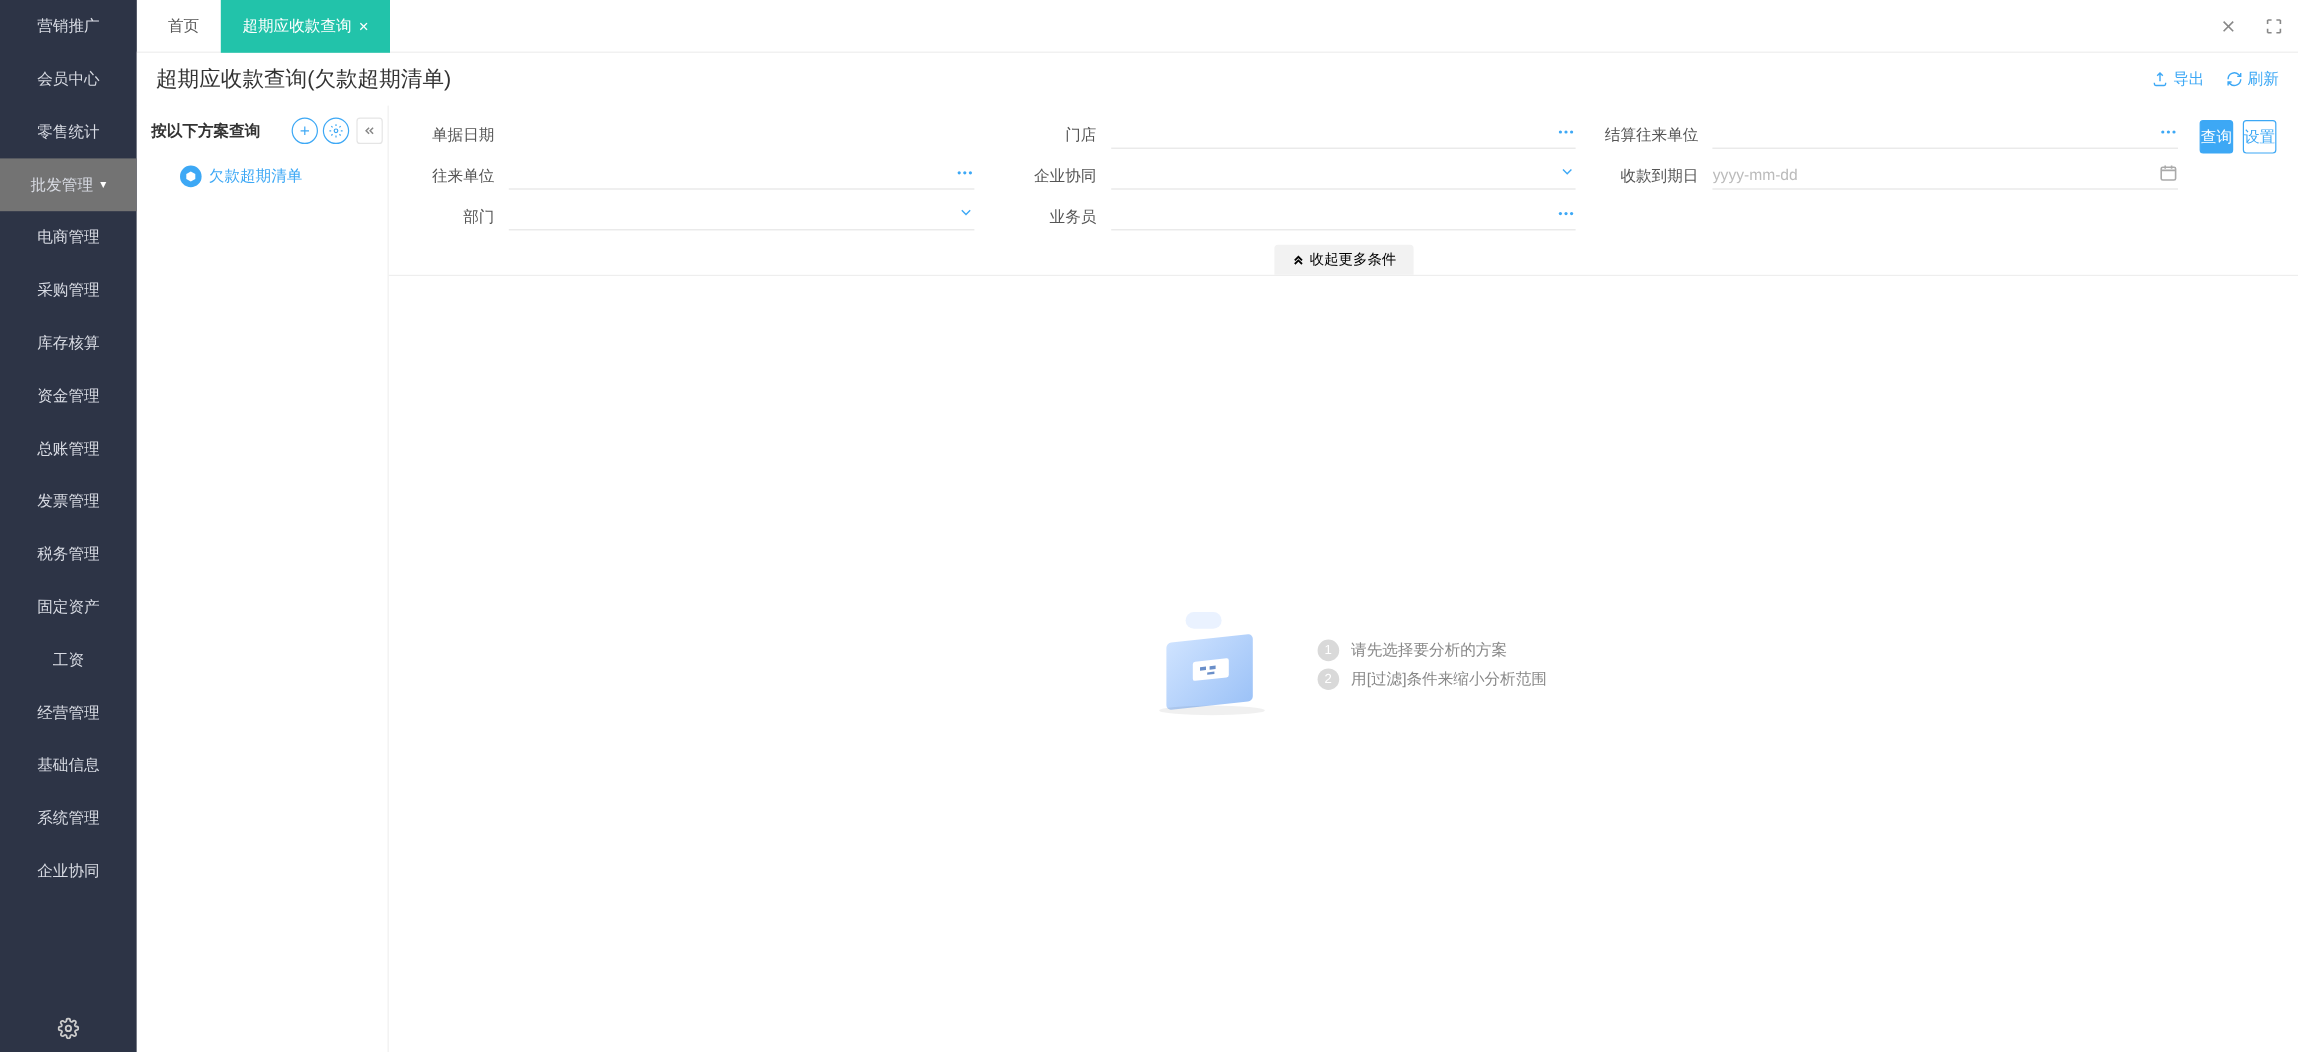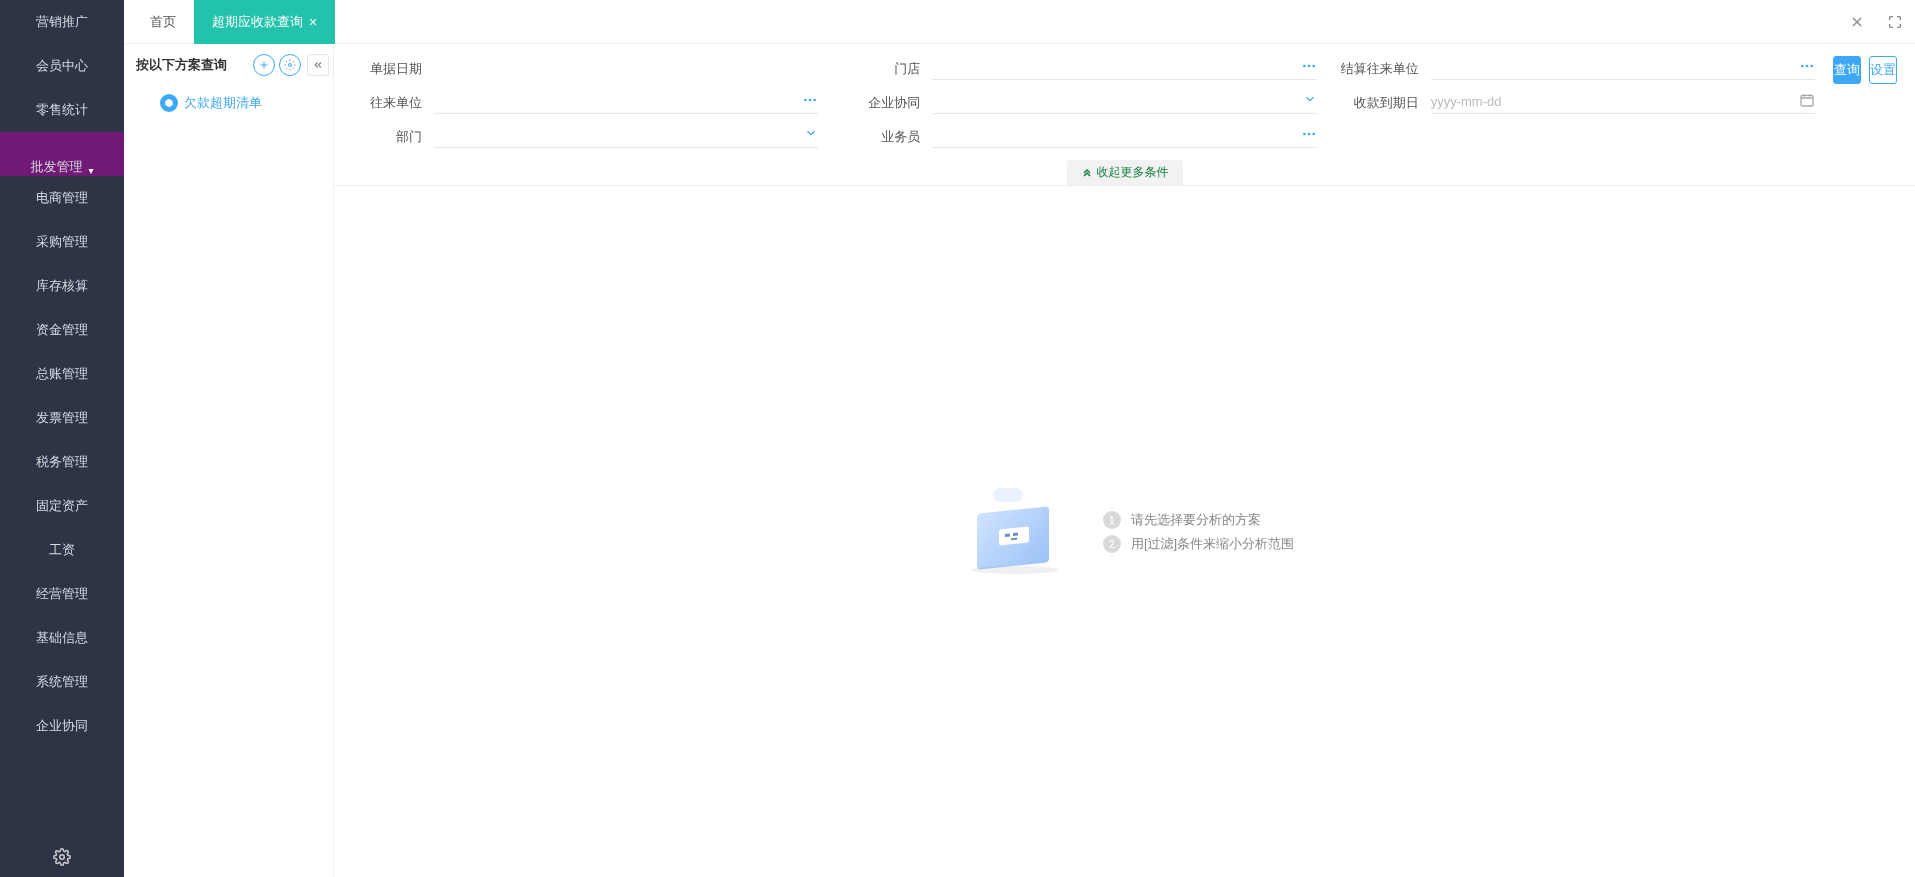--- a/index.html
+++ b/index.html
@@ -1,24 +1,24 @@
 <!DOCTYPE html>
 <html><head>
 <meta charset="utf-8">
 <style>
 * { box-sizing: border-box; margin: 0; padding: 0; }
 body { font-family: -apple-system, "Microsoft YaHei", "PingFang SC", sans-serif; font-size: 13px; color: #333; background: #fff; overflow: hidden; }
 
 .app { display: flex; height: 100vh; width: 100vw; }
 
 
-.sidebar { width: 124px; background: #2d3446; color: #ccc; display: flex; flex-direction: column; flex-shrink: 0; }
+.sidebar { width: 114px; background: #2d3446; color: #ccc; display: flex; flex-direction: column; flex-shrink: 0; }
 .sidebar-items { flex: 1; overflow-y: auto; }
 .side-item { height: 44px; display: flex; align-items: center; justify-content: center; font-size: 13px; color: #d8dbe3; cursor: pointer; position: relative; }
-.side-item.active { background: #701a75; align-items: flex-end; }
+.side-item.active { background: #737373; }
 .side-item .caret { margin-left: 6px; font-size: 10px; color: #fff; }
 .side-gear { height: 40px; display: flex; align-items: center; justify-content: center; color: #ccc; cursor: pointer; }
 
 
 .main { flex: 1; display: flex; flex-direction: column; min-width: 0; }
 
 
 .tabbar { height: 44px; display: flex; align-items: center; border-bottom: 1px solid #eee; padding: 0 8px; position: relative; }
 .tab { height: 44px; padding: 0 18px; display: flex; align-items: center; font-size: 13px; color: #555; cursor: pointer; }
 .tab.active { background: #22c3aa; color: #fff; }
@@ -62,21 +62,21 @@
 .preset { padding:1px 6px; font-size:12px; color:#666; cursor:pointer; border-radius:2px;}
 .preset.active { background:#22c3aa; color:#fff; }
 .date-range { font-size:12px; color:#888; margin-top:4px; padding-left:10px;}
 
 .btn-col { width:72px; display:flex; flex-direction:row; gap:8px; margin-left:18px; flex-shrink:0;}
 .btn { height:28px; border-radius:3px; font-size:13px; cursor:pointer; display:flex; align-items:center; justify-content:center; border:1px solid;}
 .btn.primary { background:#3da8f5; color:#fff; border-color:#3da8f5;}
 .btn.secondary { background:#fff; color:#3da8f5; border-color:#3da8f5;}
 
 .collapse-bar { text-align:center; margin-top:12px;}
-.collapse-bar .chip { display:inline-flex; align-items:center; gap:4px; background:#f2f2f2; padding:4px 14px; font-size:12px; color:#15803d; border-radius:3px 3px 0 0; cursor:pointer;}
+.collapse-bar .chip { display:inline-flex; align-items:center; gap:4px; background:#f2f2f2; padding:4px 14px; font-size:12px; color:#000000; border-radius:3px 3px 0 0; cursor:pointer;}
 
 
 .results { flex:1; background:#fff; display:flex; align-items:center; justify-content:center;}
 .empty { display:flex; align-items:center; gap:28px;}
 .empty-illus { width:120px; height:100px; position:relative;}
 .cube { width:72px; height:56px; background:linear-gradient(135deg,#cfe3ff,#9cc2f7); position:absolute; left:22px; top:28px; border-radius:4px; transform:skewY(-6deg);}
 .face { position:absolute; width:30px; height:16px; background:#fff; left:44px; top:46px; border-radius:2px; transform:skewY(-6deg);}
 .face::before,.face::after{content:"";position:absolute;width:5px;height:3px;background:#6a8fc9;top:5px;}
 .face::before{left:6px;} .face::after{left:14px;}
 .mouth{position:absolute;width:6px;height:2px;background:#6a8fc9;left:56px;top:56px;transform:skewY(-6deg);}
@@ -174,20 +174,37 @@
             </svg>
         </div>
         <div class="ri">
           <svg width="16" height="16" viewBox="0 0 24 24" stroke="currentColor" stroke-width="2" fill="none">
               <path d="M4 4h5M4 4v5M20 4h-5M20 4v5M4 20h5M4 20v-5M20 20h-5M20 20v-5"></path>
             </svg>
         </div>
       </div>
     </div>
 
+    <div class="titlebar">
+      <h1>超期应收款查询(欠款超期清单)</h1>
+      <div class="actions">
+        <span class="link-btn">
+          <svg width="14" height="14" viewBox="0 0 24 24" fill="none" stroke="currentColor" stroke-width="2">
+              <path d="M12 3v12M8 7l4-4 4 4M4 17v2a2 2 0 0 0 2 2h12a2 2 0 0 0 2-2v-2"></path>
+            </svg>
+          <span>导出</span>
+        </span>
+        <span class="link-btn">
+          <svg width="14" height="14" viewBox="0 0 24 24" fill="none" stroke="currentColor" stroke-width="2">
+              <path d="M3 12a9 9 0 0 1 15-6.7L21 8M21 3v5h-5M21 12a9 9 0 0 1-15 6.7L3 16M3 21v-5h5"></path>
+            </svg>
+          <span>刷新</span>
+        </span>
+      </div>
+    </div>
 
     <div class="content">
       <aside class="schemes">
         <div class="schemes-head">
           <span class="txt">按以下方案查询</span>
           <span class="circle-btn">
             <svg width="12" height="12" viewBox="0 0 24 24" stroke="currentColor" stroke-width="2" fill="none">
                 <path d="M12 5v14M5 12h14"></path>
               </svg>
           </span>

